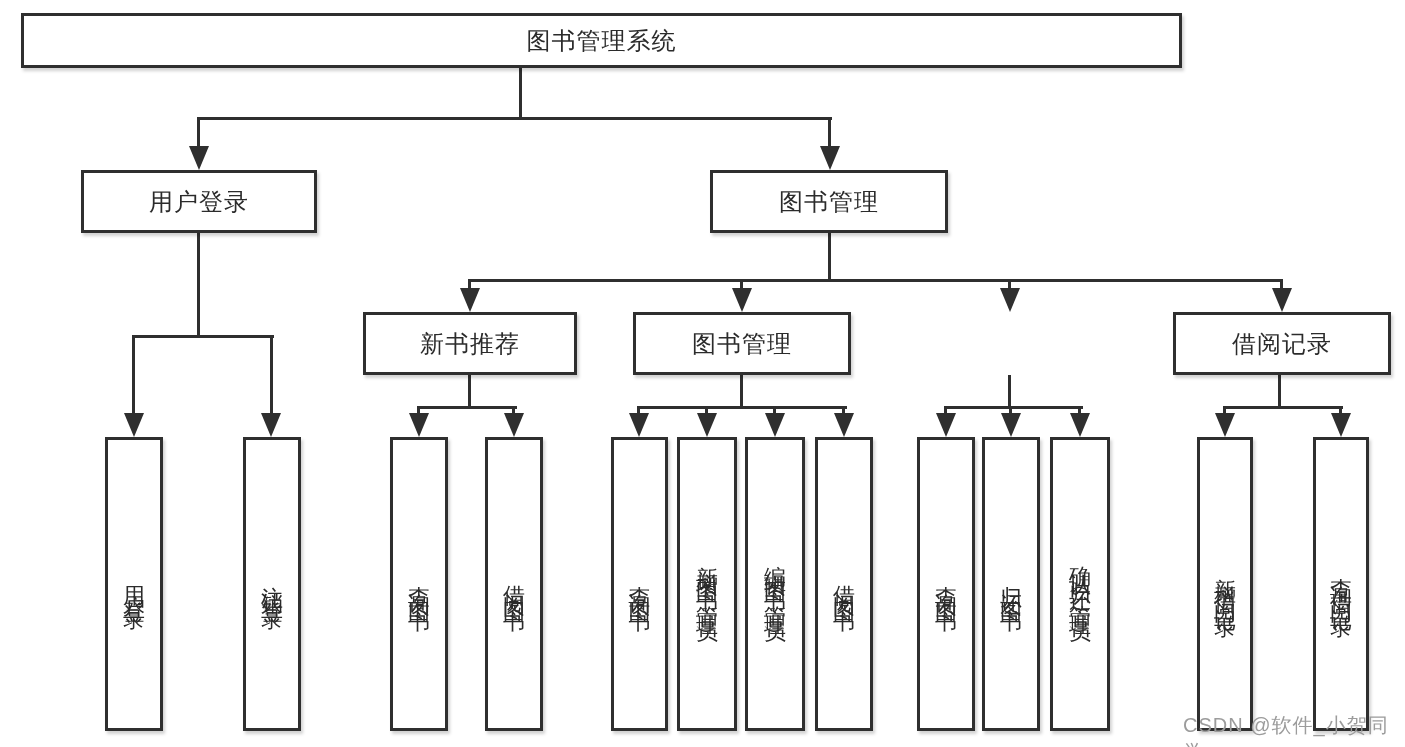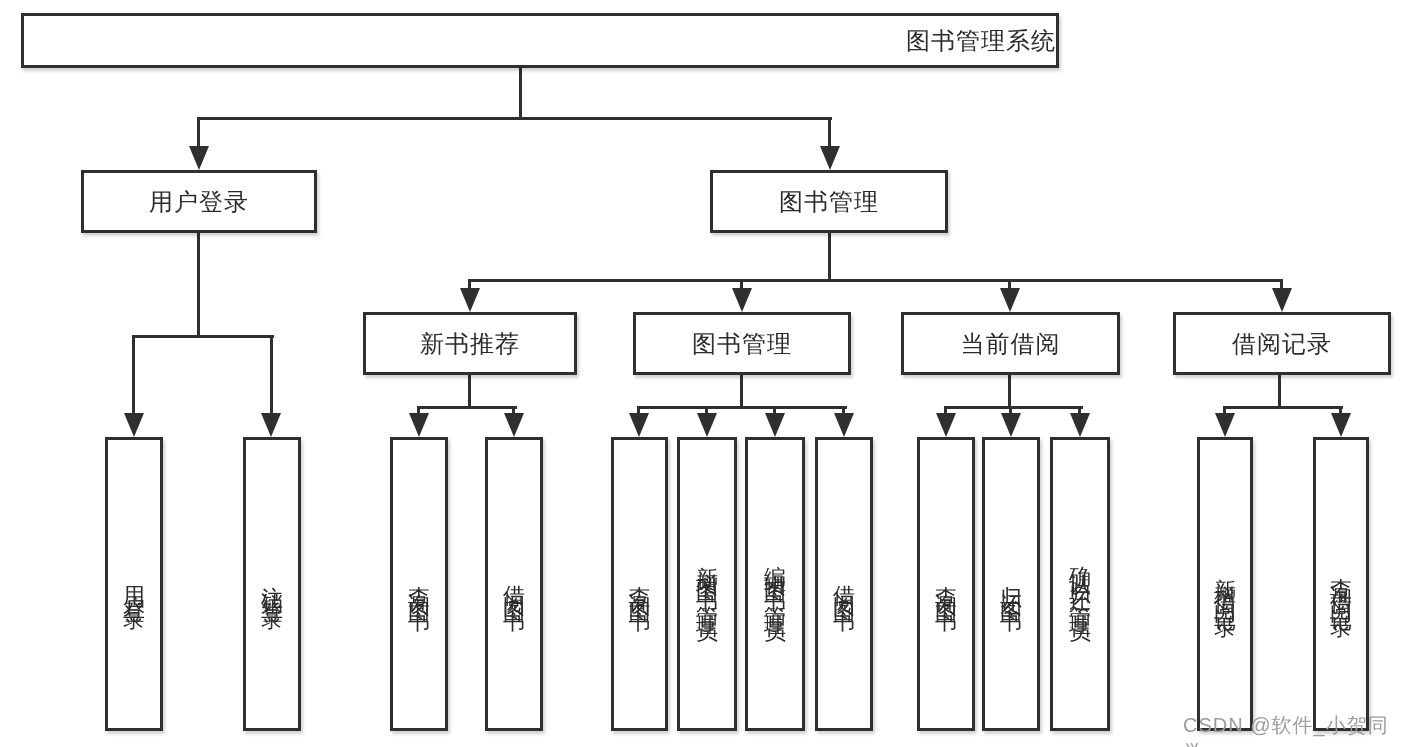--- a/index.html
+++ b/index.html
@@ -93,43 +93,40 @@
   <div class="vline" style="left:1078px;top:406px;height:10px;"></div>
   <div class="arrow" style="left:1070px;top:413px;"></div>
 
   <div class="vline" style="left:1278px;top:375px;height:33px;"></div>
   <div class="hline" style="left:1223px;top:406px;width:120px;"></div>
   <div class="vline" style="left:1223px;top:406px;height:10px;"></div>
   <div class="arrow" style="left:1215px;top:413px;"></div>
   <div class="vline" style="left:1339px;top:406px;height:10px;"></div>
   <div class="arrow" style="left:1331px;top:413px;"></div>
 
-  <div class="node" style="left:21px;top:13px;width:1038px;height:55px;justify-content:flex-end;">
+  <div class="node" style="left:21px;top:13px;width:1161px;height:55px;">
     <span>图书管理系统</span>
   </div>
 
   <div class="node" style="left:81px;top:170px;width:236px;height:63px;">
     <span>用户登录</span>
   </div>
 
   <div class="node" style="left:363px;top:312px;width:214px;height:63px;">
     <span>新书推荐</span>
   </div>
 
   <div class="node" style="left:710px;top:170px;width:238px;height:63px;">
     <span>图书管理</span>
   </div>
 
   <div class="node" style="left:633px;top:312px;width:218px;height:63px;">
     <span>图书管理</span>
   </div>
 
-  <div class="node" style="left:901px;top:312px;width:219px;height:63px;">
-    <span>当前借阅</span>
-  </div>
 
   <div class="node" style="left:1173px;top:312px;width:218px;height:63px;">
     <span>借阅记录</span>
   </div>
 
   <div class="leaf" style="left:105px;width:58px;">
     <span class="vtext">用户登录</span>
   </div>
   <div class="leaf" style="left:243px;width:58px;">
     <span class="vtext">注销登录</span>

